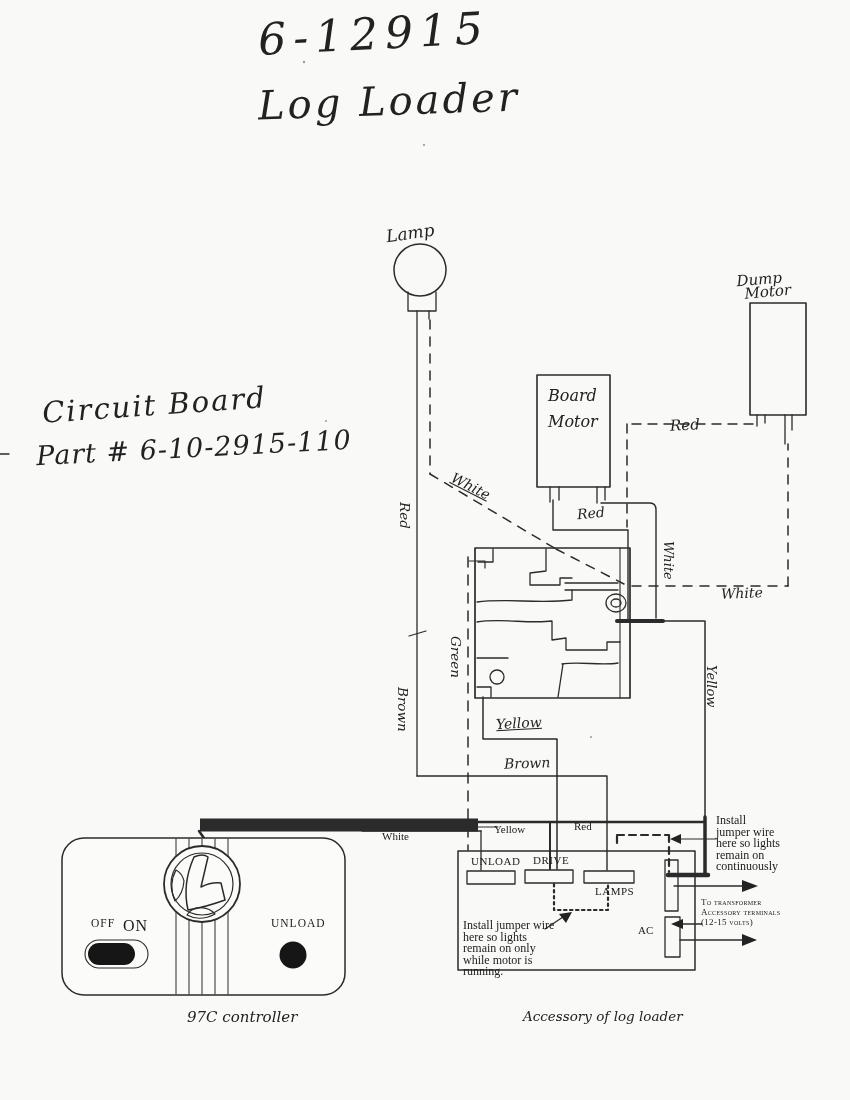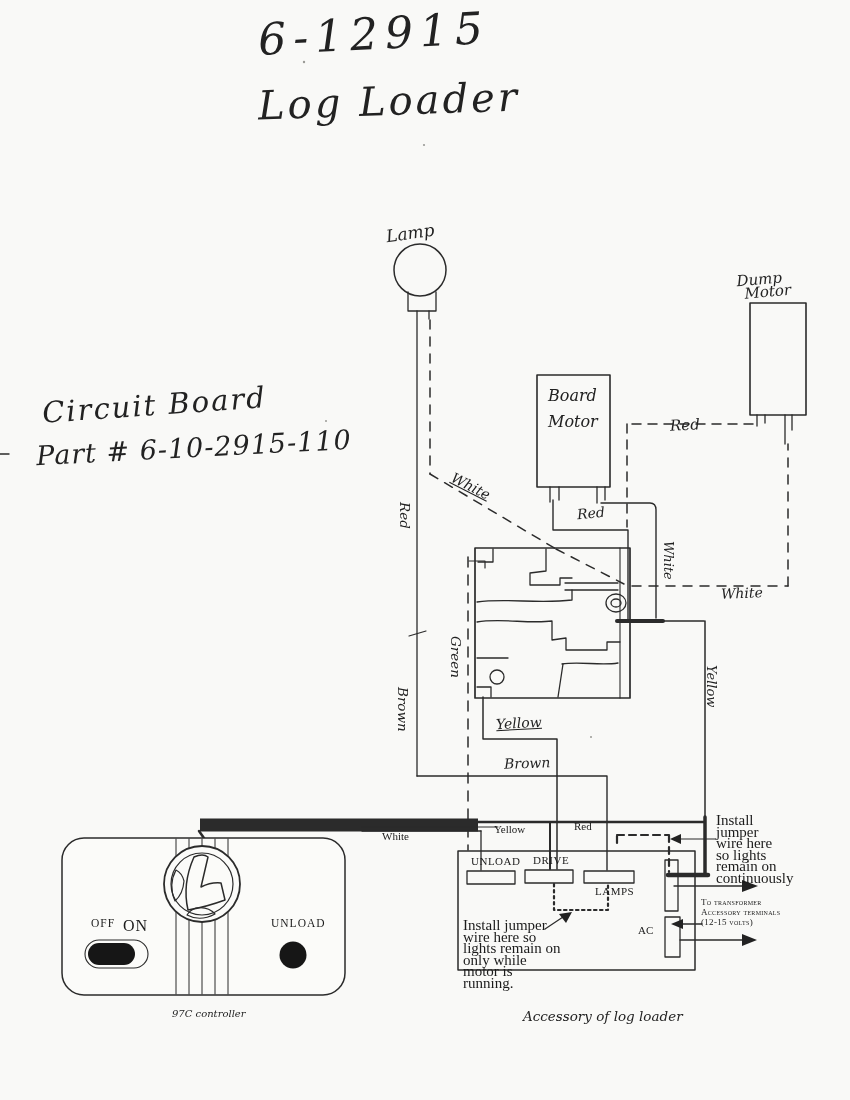--- a/index.html
+++ b/index.html
@@ -3,21 +3,21 @@
 <meta charset="utf-8">
 <style>
   html,body{margin:0;padding:0;background:#e8e8e6;}
   #page{position:relative;width:850px;height:1100px;background:#f9f9f7;overflow:hidden;
         font-family:"DejaVu Serif",serif;color:#1d1d1d;}
   #art{position:absolute;left:0;top:0;z-index:1;}
   .lbl{position:absolute;z-index:2;white-space:nowrap;}
   .hw{font-family:"DejaVu Serif",serif;font-style:italic;color:#222;}
   .tp{font-family:"Liberation Serif",serif;color:#1b1b1b;}
   .vert{transform:rotate(90deg);transform-origin:0 0;}
-  .anno{white-space:normal;line-height:11.5px;font-size:15px;}
+  .anno{white-space:normal;line-height:11.5px;font-size:12px;}
   .smallcaps{font-variant:small-caps;letter-spacing:.3px;}
 </style>
 </head>
 <body>
 
 <div id="page">
 
 <svg id="art" width="850" height="1100" viewBox="0 0 850 1100">
   <g stroke="#2b2b2b" fill="none" stroke-linecap="round" stroke-linejoin="round">
 
@@ -197,21 +197,21 @@
 <div class="lbl hw" style="left:496px;top:715px;font-size:14px;transform:rotate(-3deg);text-decoration:underline;">Yellow</div>
 <div class="lbl hw" style="left:504px;top:755px;font-size:14px;transform:rotate(-2deg);">Brown</div>
 
 <div class="lbl tp" style="left:382px;top:830px;font-size:11px;">White</div>
 <div class="lbl tp" style="left:494px;top:823px;font-size:11px;">Yellow</div>
 <div class="lbl tp" style="left:574px;top:820px;font-size:11px;">Red</div>
 
 <div class="lbl tp" style="left:91px;top:917px;font-size:11.5px;letter-spacing:1px;">OFF</div>
 <div class="lbl tp" style="left:123px;top:917px;font-size:16px;letter-spacing:1px;">ON</div>
 <div class="lbl tp" style="left:271px;top:917px;font-size:11.5px;letter-spacing:1px;">UNLOAD</div>
-<div class="lbl hw" style="left:172px;top:1008px;font-size:10px;">97C controller</div>
+<div class="lbl hw" style="left:187px;top:1008px;font-size:15px;">97C controller</div>
 
 <div class="lbl tp" style="left:471px;top:855px;font-size:11px;letter-spacing:.5px;">UNLOAD</div>
 <div class="lbl tp" style="left:533px;top:854px;font-size:11px;letter-spacing:.5px;text-align:right;">DRIVE</div>
 <div class="lbl tp" style="left:595px;top:885px;font-size:11px;letter-spacing:.5px;">LAMPS</div>
 <div class="lbl tp" style="left:638px;top:924px;font-size:11px;">AC</div>
 <div class="lbl hw" style="left:523px;top:1008px;font-size:13.5px;">Accessory of log loader</div>
 
 <div class="lbl tp anno" style="left:716px;top:815px;width:64px;">Install jumper wire here so lights remain on continuously</div>
 <div class="lbl tp anno" style="left:463px;top:920px;width:98px;">Install jumper wire here so lights remain on only while motor is running.</div>
 <div class="lbl tp" style="left:701px;top:897px;font-size:9px;line-height:10px;white-space:normal;width:100px;">

